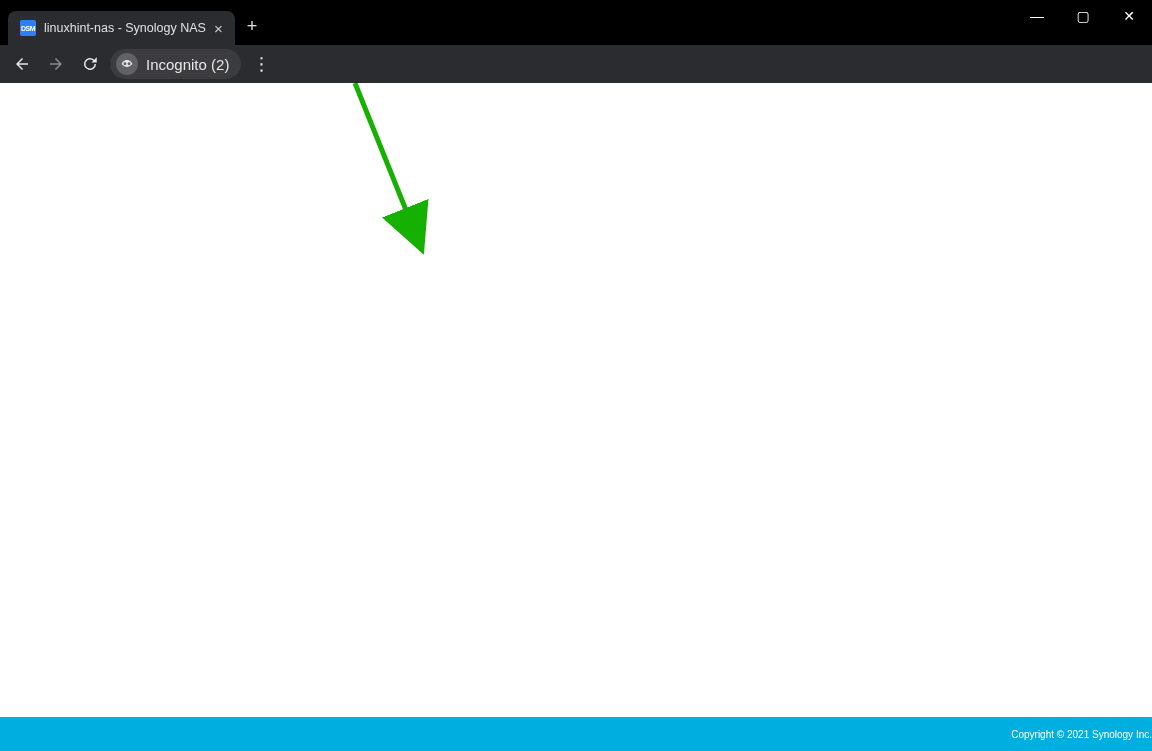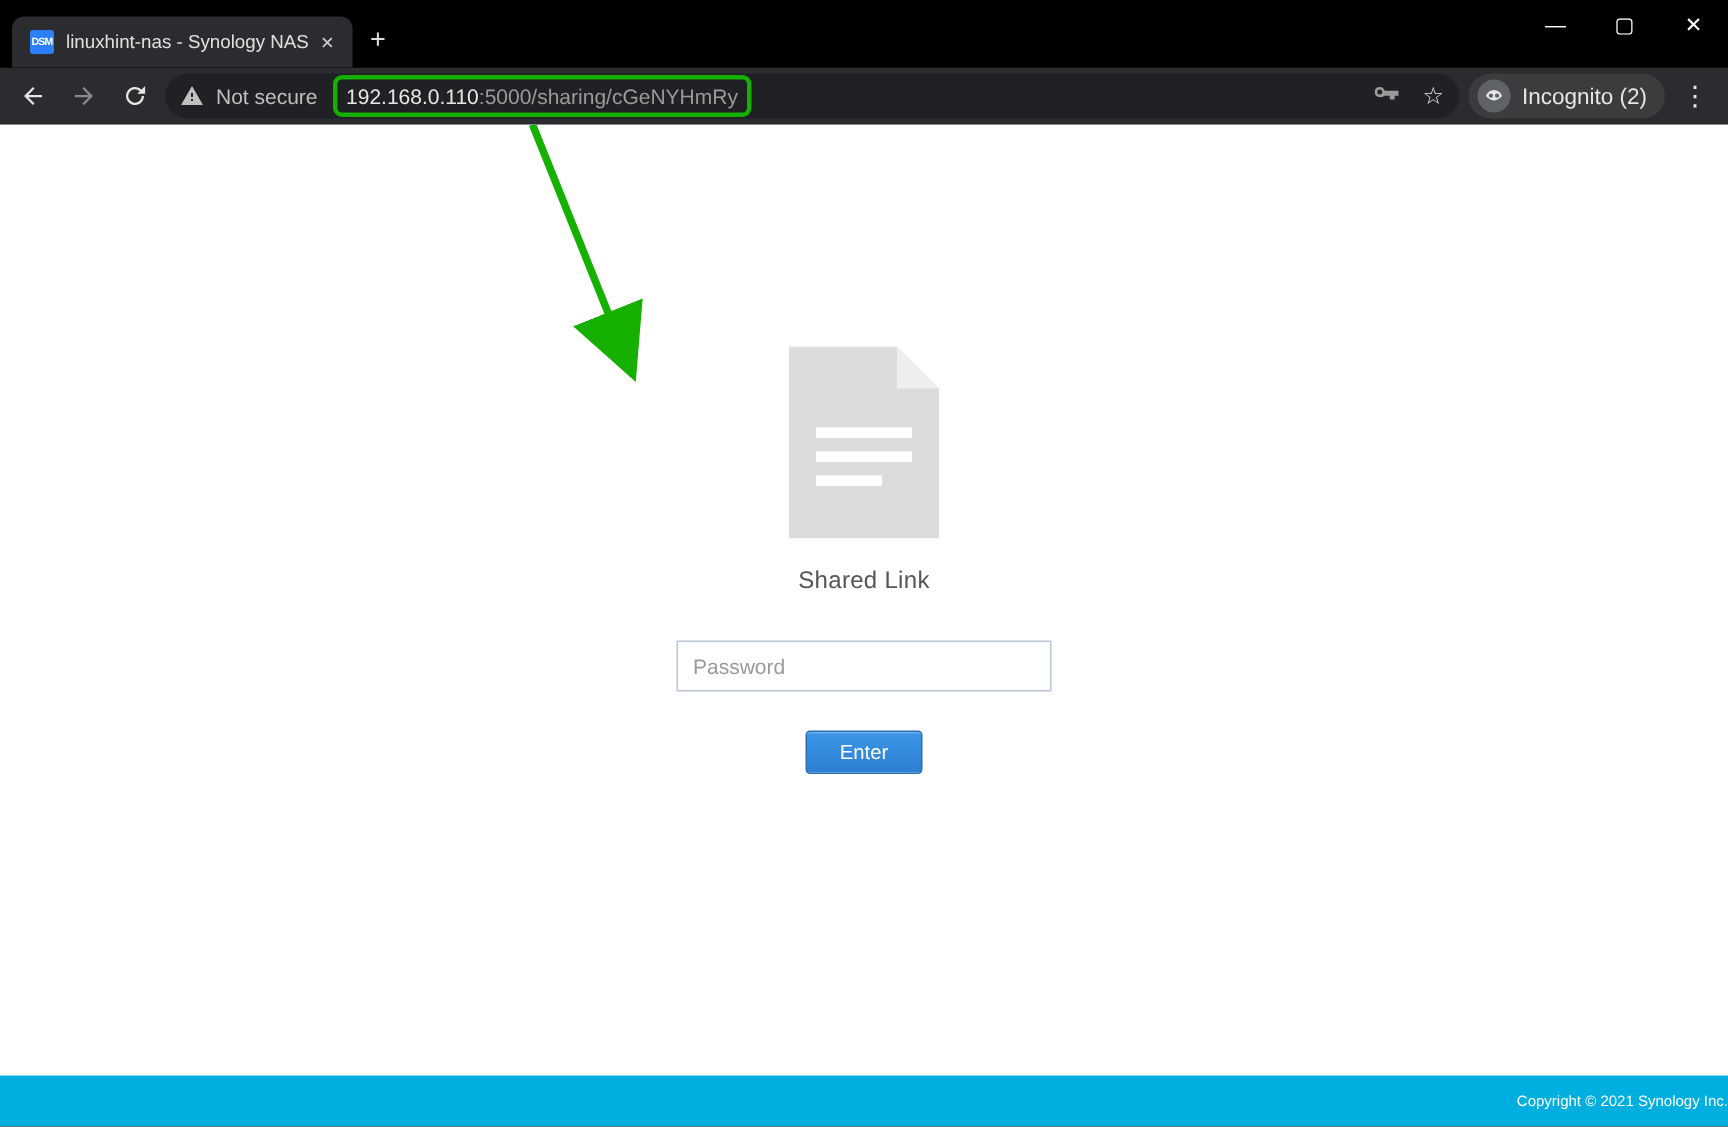--- a/index.html
+++ b/index.html
@@ -230,41 +230,20 @@
     <svg width="18" height="18" viewBox="0 0 24 24">
         <path d="M4 13h12.2l-5.6 5.6L12 20l8-8-8-8-1.4 1.4L16.2 11H4z" fill="#8b8b8b"></path>
       </svg>
   </div>
   <div class="navicon">
     <svg width="18" height="18" viewBox="0 0 24 24">
         <path d="M17.65 6.35A8 8 0 1 0 20 12h-2a6 6 0 1 1-1.76-4.24L14 10h7V3z" fill="#e6e6e6"></path>
       </svg>
   </div>
 
-  <div class="addrbar">
-    <span class="warning-icon">
-      <svg width="16" height="16" viewBox="0 0 24 24">
-          <path d="M12 2 1 21h22L12 2zm1 15h-2v-2h2v2zm0-4h-2V9h2v4z" fill="#bfbfbf"></path>
-        </svg>
-    </span>
-    <span class="notsecure">Not secure</span>
-    <span class="url-highlight">
-      <span class="url-host">192.168.0.110</span>
-        <span class="url-rest">:5000/sharing/cGeNYHmRy</span>
-    </span>
-
-    <span class="addr-right">
-      <span class="key-icon">
-        <svg width="20" height="20" viewBox="0 0 24 24">
-            <path d="M7 14a4 4 0 1 1 3.87-5H22v4h-3v3h-4v-3h-4.13A4 4 0 0 1 7 14zm0-2a2 2 0 1 0 0-4 2 2 0 0 0 0 4z" fill="#9a9a9a"></path>
-          </svg>
-      </span>
-      <span class="star-icon">☆</span>
-    </span>
-  </div>
 
   <div class="incognito-pill">
     <span class="inc-eye">
       <svg width="14" height="14" viewBox="0 0 24 24">
           <path d="M12 5c-5 0-9 4.5-9 7 0 0 4 5 9 5s9-5 9-5c0-2.5-4-7-9-7zm-3.5 9a2.5 2.5 0 1 1 0-5 2.5 2.5 0 0 1 0 5zm7 0a2.5 2.5 0 1 1 0-5 2.5 2.5 0 0 1 0 5z" fill="#e6e6e6"></path>
         </svg>
     </span>
     <span>Incognito (2)</span>
   </div>
   <div class="kebab">⋮</div>
@@ -274,29 +253,17 @@
 
   <svg class="arrow-svg" width="1152" height="668">
     <defs>
       <marker id="ah" markerWidth="12" markerHeight="12" refX="9" refY="5" orient="auto">
         <path d="M0,0 L10,5 L0,10 z" fill="#16b000"></path>
       </marker>
     </defs>
     <line x1="355" y1="0" x2="422" y2="167" stroke="#16b000" stroke-width="5" marker-end="url(#ah)"></line>
   </svg>
 
-  <div class="sharebox">
-    <svg class="doc-icon" viewBox="0 0 112 128">
-      <path d="M6 0 h72 l28 28 v100 H6 Z" fill="#dcdcdc"></path>
-      <path d="M78 0 v28 h28 Z" fill="#eeeeee"></path>
-      <rect x="24" y="54" width="64" height="7" fill="#fff"></rect>
-      <rect x="24" y="70" width="64" height="7" fill="#fff"></rect>
-      <rect x="24" y="86" width="44" height="7" fill="#fff"></rect>
-    </svg>
-    <div class="shared-title">Shared Link</div>
-    <input class="pwd-input" type="password" placeholder="Password" style="">
-    <button class="enter-btn">Enter</button>
-  </div>
 
   <div class="footer">
     <span>Copyright © 2021 Synology Inc.</span>
   </div>
 </div>
 
 </body></html>

